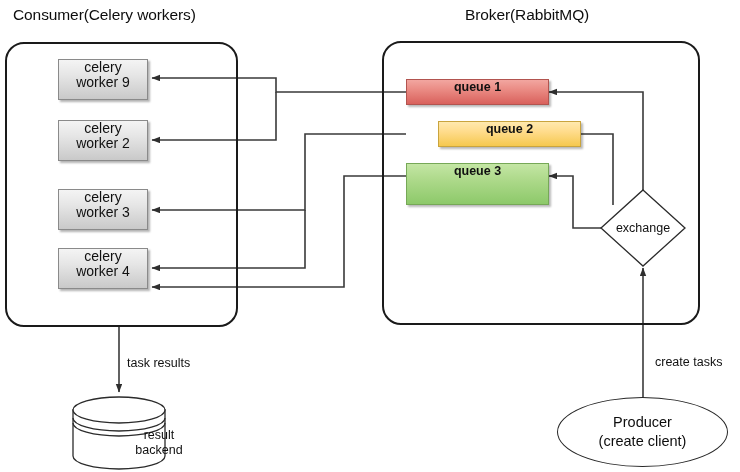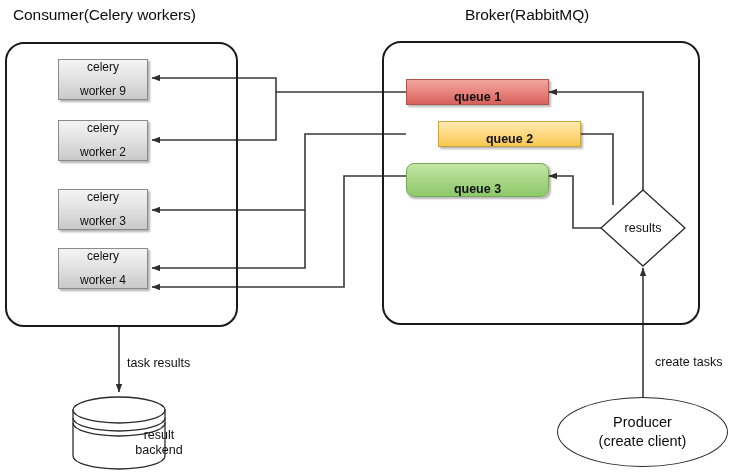--- a/index.html
+++ b/index.html
@@ -43,31 +43,30 @@
   }
   
   .worker {
     border: 1px solid #8a8a8a;
     background: linear-gradient(to bottom, #f4f4f4 0%, #e6e6e6 38%, #c9c9c9 100%);
     box-shadow: 1.5px 1.5px 2px rgba(0,0,0,0.30);
     display: flex;
     flex-direction: column;
     align-items: center;
     justify-content: flex-start;
-    font-size: 12px;
+    font-size: 14px;
     color: #101010;
     line-height: 15px;
-    gap: 9px;
   }
   
   .queue {
     border: 1px solid #9a7a7a;
     box-shadow: 1.5px 1.5px 2px rgba(0,0,0,0.28);
     display: flex;
-    align-items: flex-end;
+    align-items: flex-start;
     justify-content: center;
     font-size: 12.5px;
     color: #101010;
     font-weight: 600;
   }
   .queue.red {
     background: linear-gradient(to bottom, #f2a6a0 0%, #ea8b84 40%, #d9615c 100%);
     border-color: #b2544f;
   }
   .queue.yellow {
@@ -201,26 +200,26 @@
   </div>
 
   <div class="node queue red" style="left:406px; top:79px; width:143px; height:26px;">
     <span>queue 1</span>
   </div>
 
   <div class="node queue yellow" style="left:406px; top:121px; width:143px; height:26px;">
     <span>queue 2</span>
   </div>
 
-  <div class="node queue green" style="left:406px; top:163px; width:143px; height:34px;border-radius:8px;">
+  <div class="node queue green" style="left:406px; top:163px; width:143px; height:42px;">
     <span>queue 3</span>
   </div>
 
   <div class="diamond-wrap" style="left:601px; top:190px; width:84px; height:76px;">
-    <div class="diamond-label">results</div>
+    <div class="diamond-label">exchange</div>
   </div>
 
   <div class="node ellipse" style="left:557px; top:397px; width:171px; height:70px;">
     <span>Producer</span>
     <span>(create client)</span>
   </div>
 
   <div class="node" style="left:73px; top:428px; width:84px; height:36px;margin-left:44px;">
     <div class="cyl-label" style="top:0;">result</div>
     <div class="cyl-label" style="top:15px;">backend</div>

